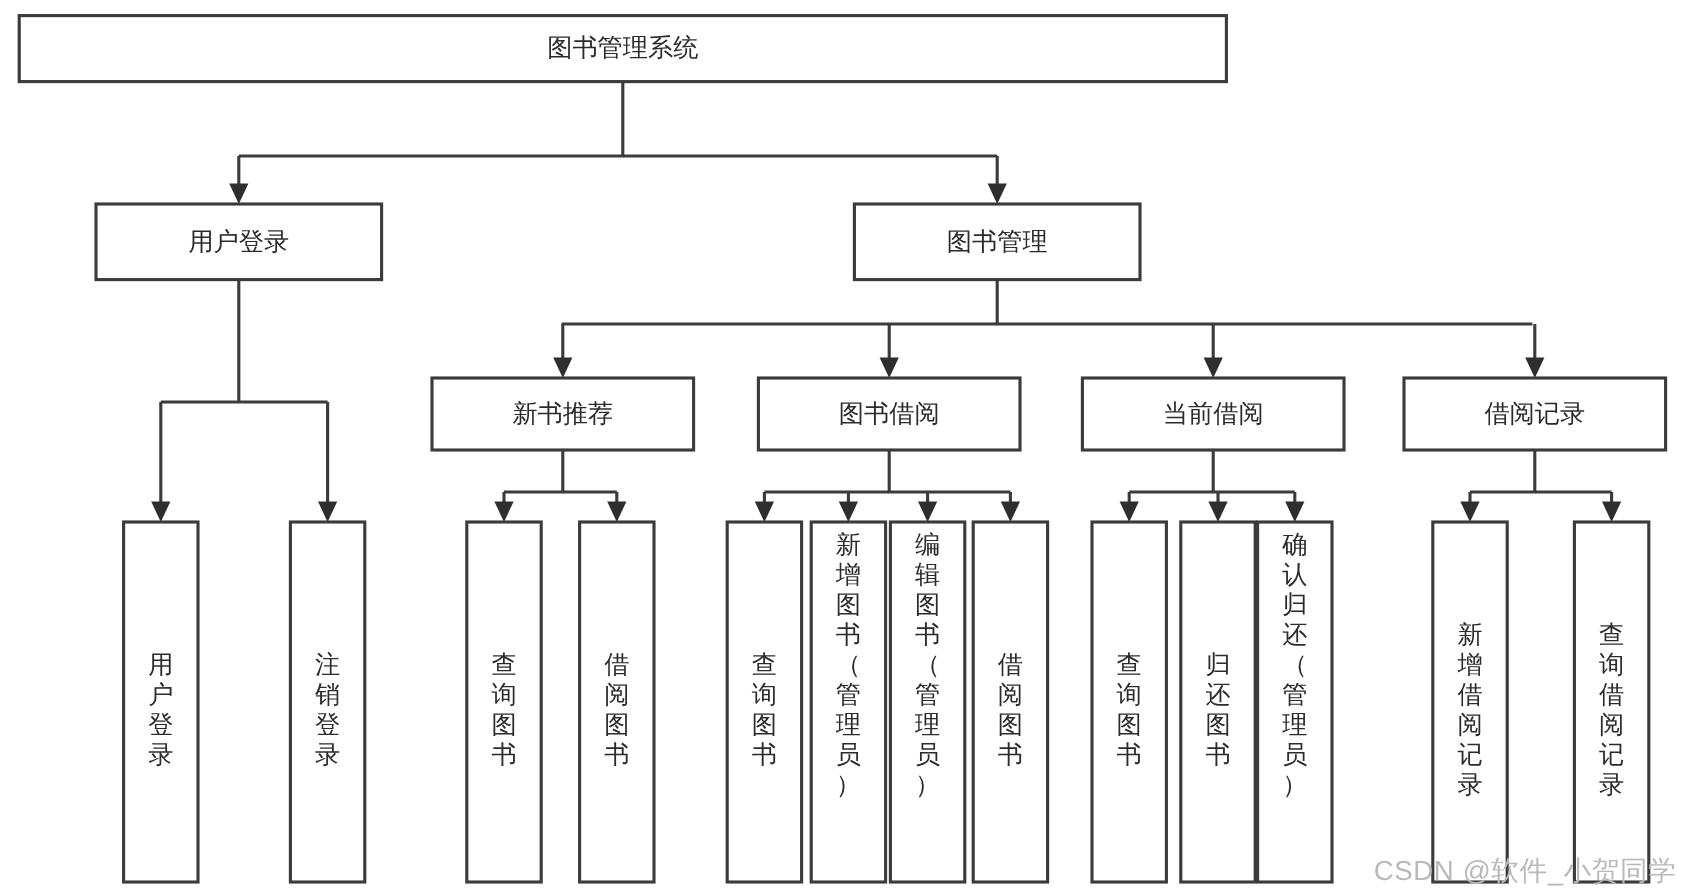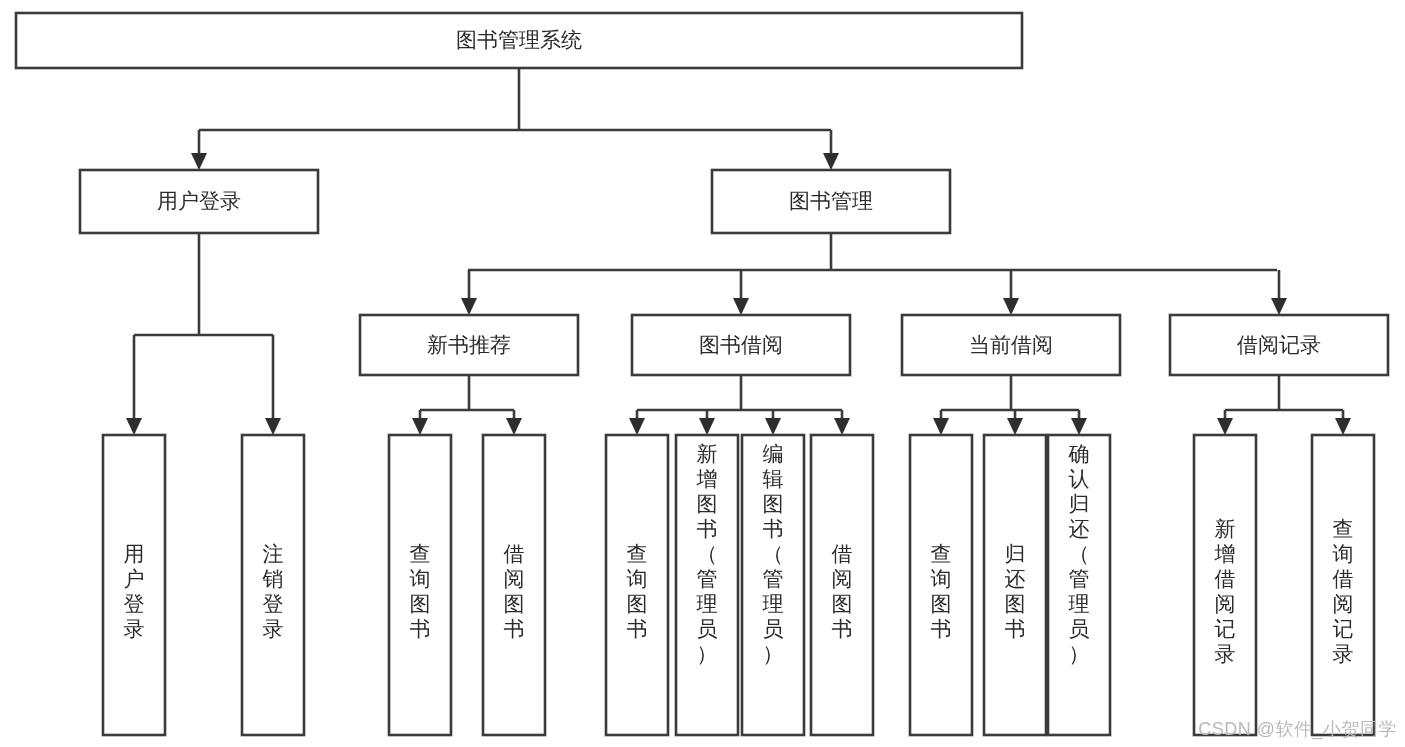--- a/index.html
+++ b/index.html
@@ -46,21 +46,21 @@
     font-size: 21px;
     fill: #2b2b2b;
     text-anchor: middle;
     dominant-baseline: middle;
   }
   .watermark {
     position: absolute;
     right: 8px;
     bottom: 6px;
     font-family: "Liberation Sans", "DejaVu Sans", sans-serif;
-    font-size: 18px;
+    font-size: 23px;
     color: #b9b9b9;
     letter-spacing: 0.5px;
     white-space: nowrap;
     pointer-events: none;
   }
 </style>
 </head>
 <body>
 
 <div id="diagram-root">

